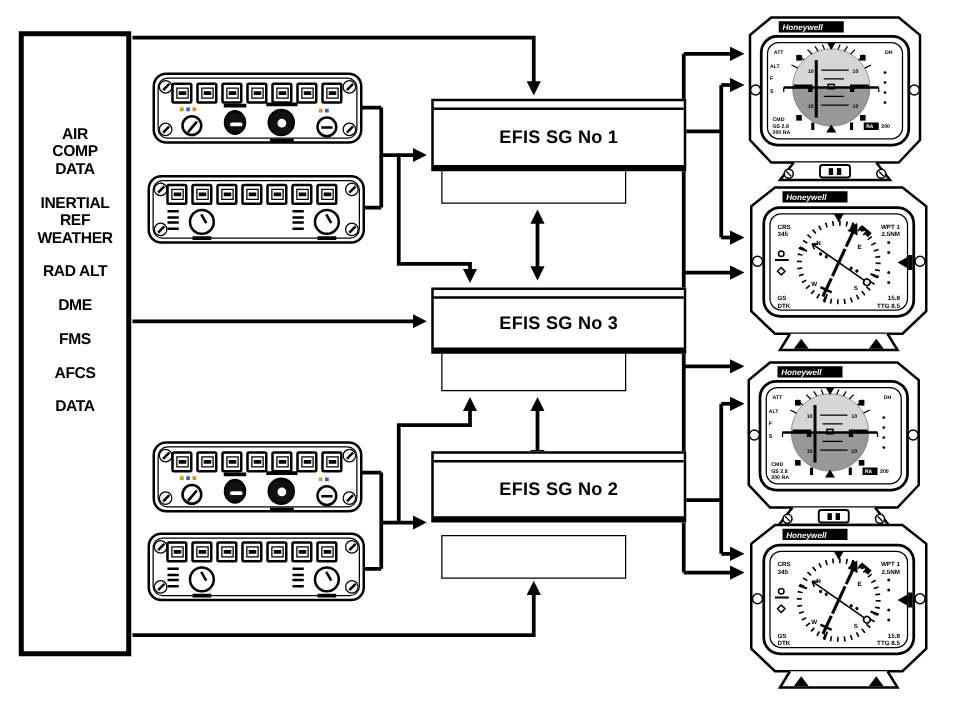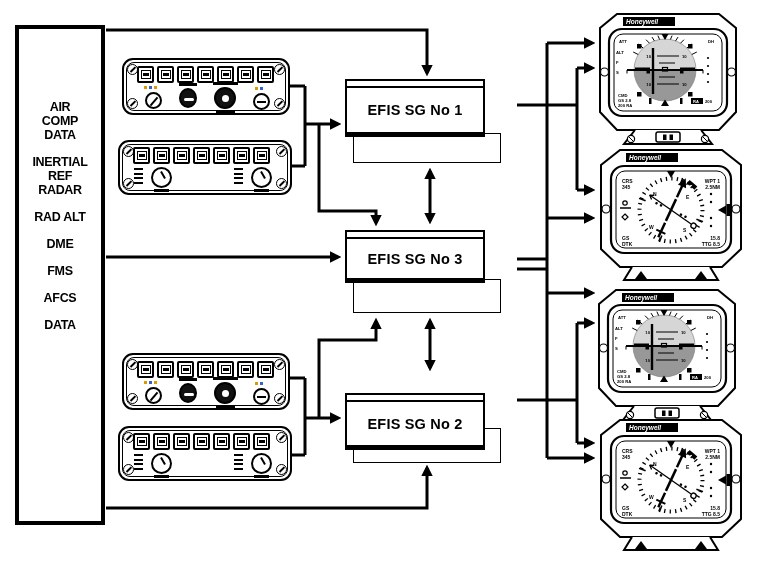--- a/index.html
+++ b/index.html
@@ -8,21 +8,21 @@
        font-family:"Liberation Sans",sans-serif;}
   
   #wires{position:absolute;left:0;top:0;z-index:1;}
   .w{stroke:#000;stroke-width:3;fill:none;}
   
   .src-box{position:absolute;left:15px;top:25px;width:90px;height:500px;border:4px solid #000;
            background:#fff;z-index:2;padding-top:71px;text-align:center;}
   .src-group{margin-bottom:13px;}
   .src-line{display:block;font-weight:700;font-size:12.5px;line-height:14px;letter-spacing:-.3px;color:#000;}
   
-  .sg{position:absolute;left:345px;width:140px;border:2px solid #000;border-bottom:5px solid #000;
+  .sg{position:absolute;left:345px;width:204px;border:2px solid #000;border-bottom:5px solid #000;
       background:#fff;z-index:4;display:flex;flex-direction:column;}
   .sg-head{height:7px;border-bottom:2px solid #000;}
   .sg-label{flex:1;display:flex;align-items:center;justify-content:center;
             font-weight:700;font-size:14.5px;letter-spacing:.2px;color:#000;}
   .sg-sub{position:absolute;left:353px;width:148px;background:#fff;border:1.5px solid #000;z-index:3;}
   
   .pframe{position:absolute;border:2px solid #000;border-radius:11px;background:#fff;z-index:2;}
   .pinner{position:absolute;inset:2px;border:1px solid #000;border-radius:8px;}
   .pa{width:168px;height:57px;}
   .pb{width:174px;height:55px;}
@@ -115,21 +115,21 @@
 
   <div class="src-box">
     <div class="src-group">
       <span class="src-line">AIR</span>
       <span class="src-line">COMP</span>
       <span class="src-line">DATA</span>
     </div>
     <div class="src-group">
       <span class="src-line">INERTIAL</span>
       <span class="src-line">REF</span>
-      <span class="src-line">RADAR</span>
+      <span class="src-line">WEATHER</span>
     </div>
     <div class="src-group">
       <span class="src-line">RAD ALT</span>
     </div>
     <div class="src-group">
       <span class="src-line">DME</span>
     </div>
     <div class="src-group">
       <span class="src-line">FMS</span>
     </div>
@@ -145,21 +145,21 @@
   <div class="sg" style="top:79px;height:58px;">
     <div class="sg-head"></div>
     <div class="sg-label">EFIS SG No 1</div>
   </div>
   <div class="sg-sub" style="top:279px;height:34px;"></div>
   <div class="sg" style="top:230px;height:53px;">
     <div class="sg-head"></div>
     <div class="sg-label">EFIS SG No 3</div>
   </div>
   <div class="sg-sub" style="top:428px;height:35px;"></div>
-  <div class="sg" style="top:393px;height:57px;">
+  <div class="sg" style="top:361px;height:57px;">
     <div class="sg-head"></div>
     <div class="sg-label">EFIS SG No 2</div>
   </div>
 
   <div class="display-slot" style="left:122px;top:58px;">
   <div class="pframe pa">
     <div class="pinner"></div>
     <div class="screw s-tl">
           <i></i>
         </div>

